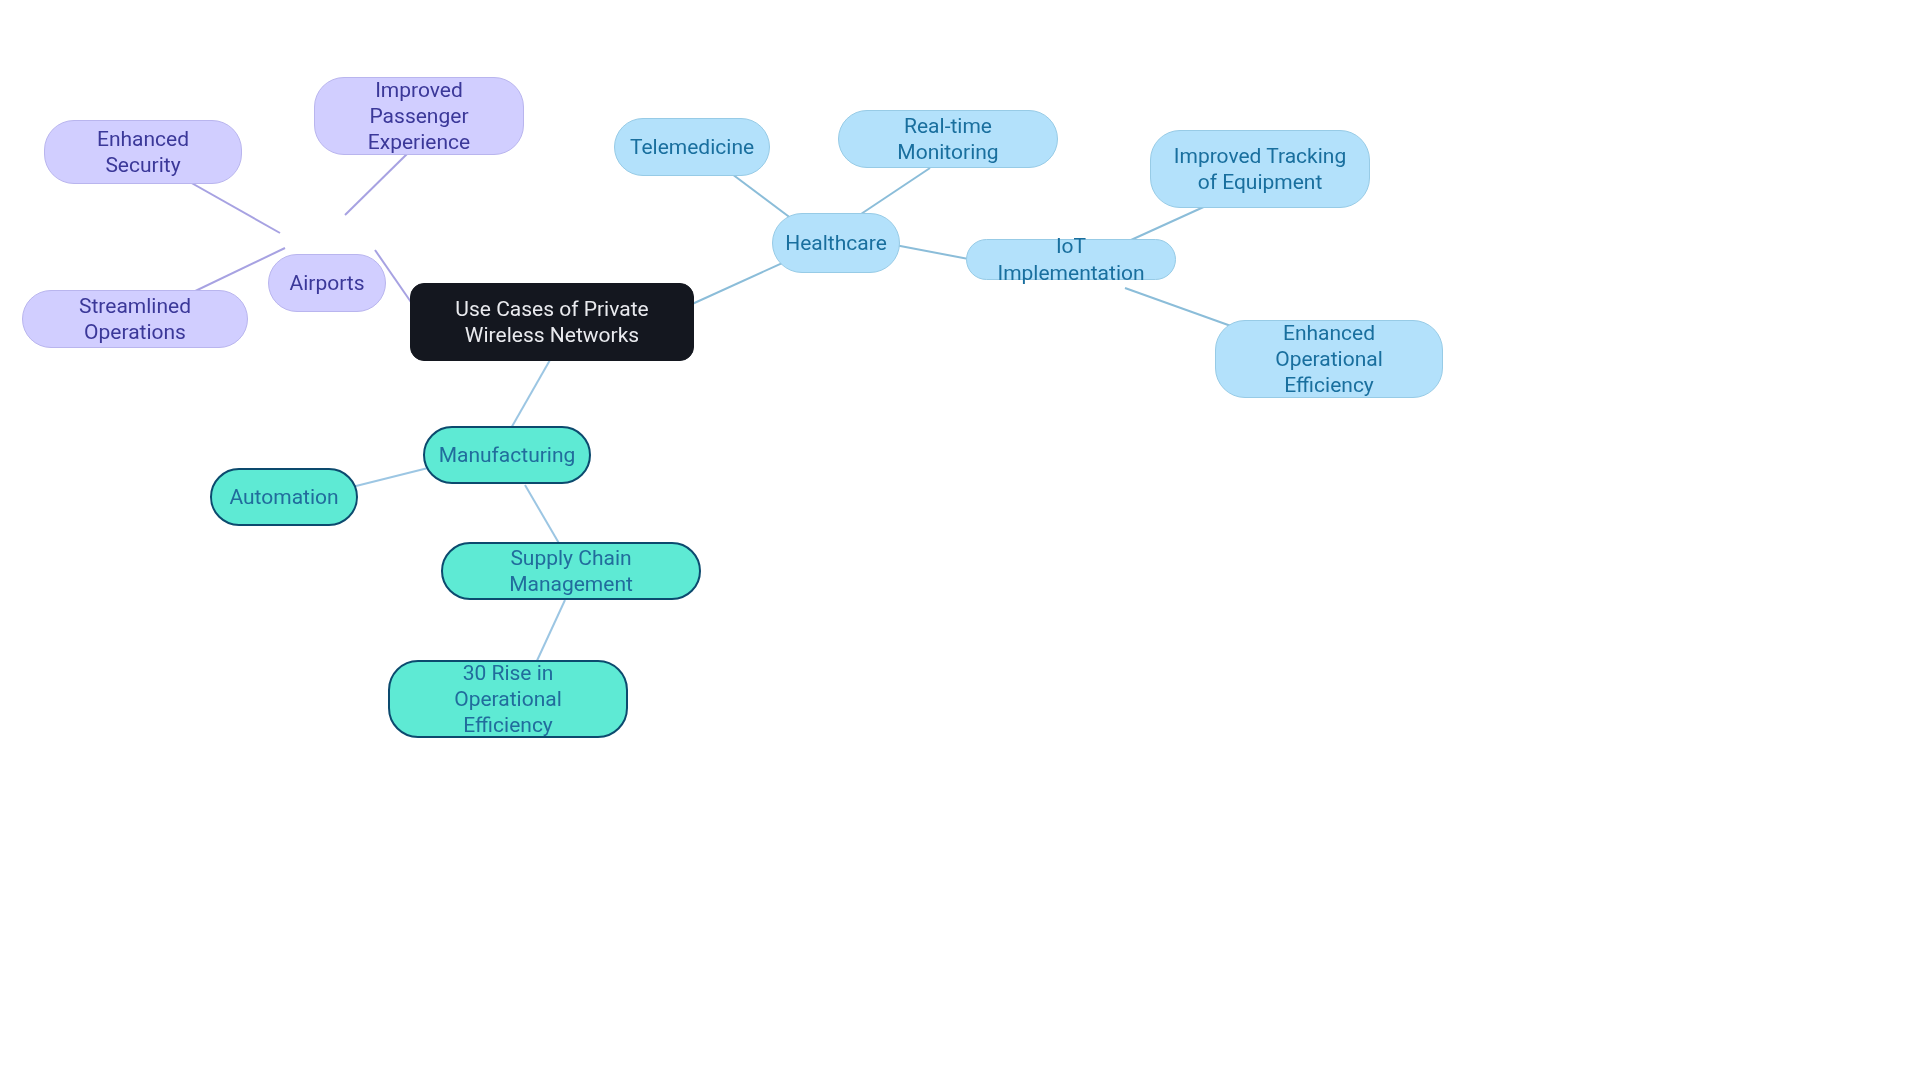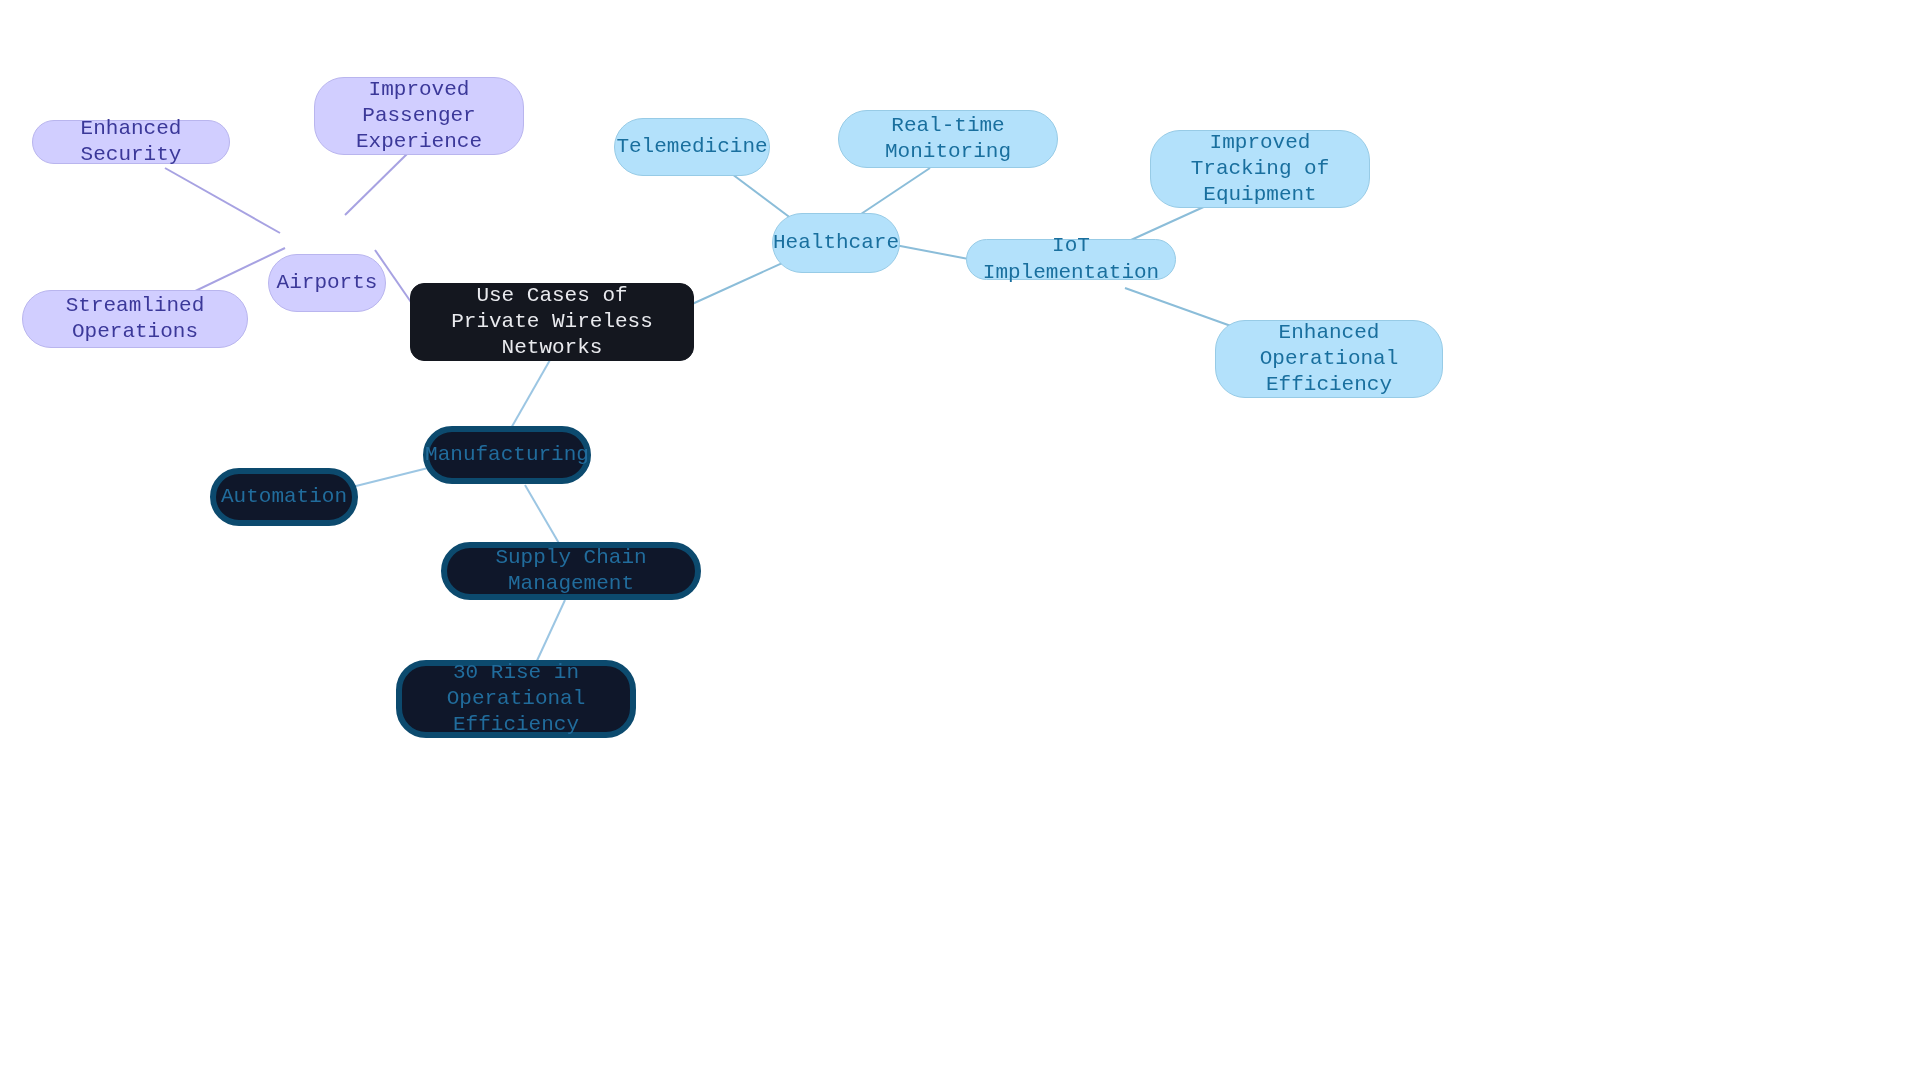--- a/index.html
+++ b/index.html
@@ -28,41 +28,40 @@
     position: absolute;
     display: flex;
     align-items: center;
     justify-content: center;
     text-align: center;
     border-radius: 30px;
     font-size: 21px;
     line-height: 1.25;
     padding: 10px 22px;
     box-sizing: border-box;
-    font-family: Liberation Mono, monospace;
   }
   .root {
     background: #14171f;
     color: #e9eaee;
     border: 1px solid #14171f;
   }
   .purple {
     background: #d1ceff;
     color: #3b3899;
     border: 1px solid #b9b5ee;
   }
   .blue {
     background: #b3e1fb;
     color: #196f9e;
     border: 1px solid #97cbe6;
   }
   .lightblue {
-    background: #0f172a;
+    background: #5eead4;
     color: #216c9c;
-    border: 6px solid #0c4a6e;
+    border: 2px solid #0c4a6e;
     text-align: center;
   }
 </style>
 </head>
 <body>
 
 <div class="canvas">
 
 <svg class="edges">
 
@@ -84,21 +83,21 @@
   <line x1="565" y1="600" x2="535" y2="665" stroke="#9cc6e3" stroke-width="2"></line>
 </svg>
 
 <div class="node root" style="left:410px; top:283px; width:284px; height:78px;border-radius:14px;">
   <span>Use Cases of Private Wireless Networks</span>
 </div>
 
 <div class="node purple" style="left:268px; top:210px; width:118px; height:58px;margin-top:44px;">
   <span>Airports</span>
 </div>
-<div class="node purple" style="left:32px; top:120px; width:198px; height:44px;">
+<div class="node purple" style="left:44px; top:120px; width:198px; height:64px;">
   <span>Enhanced Security</span>
 </div>
 <div class="node purple" style="left:314px; top:77px; width:210px; height:78px;">
   <span>Improved Passenger Experience</span>
 </div>
 <div class="node purple" style="left:22px; top:290px; width:226px; height:58px;justify-content:flex-end;">
   <span>Streamlined Operations</span>
 </div>
 
 <div class="node blue" style="left:772px; top:213px; width:128px; height:60px;text-align:center;">
@@ -122,17 +121,17 @@
 
 <div class="node lightblue" style="left:423px; top:426px; width:168px; height:58px;">
   <span>Manufacturing</span>
 </div>
 <div class="node lightblue" style="left:210px; top:468px; width:148px; height:58px;">
   <span>Automation</span>
 </div>
 <div class="node lightblue" style="left:441px; top:542px; width:260px; height:58px;">
   <span>Supply Chain Management</span>
 </div>
-<div class="node lightblue" style="left:396px; top:660px; width:240px; height:78px;">
+<div class="node lightblue" style="left:388px; top:660px; width:240px; height:78px;">
   <span>30 Rise in Operational Efficiency</span>
 </div>
 
 </div>
 
 </body></html>

